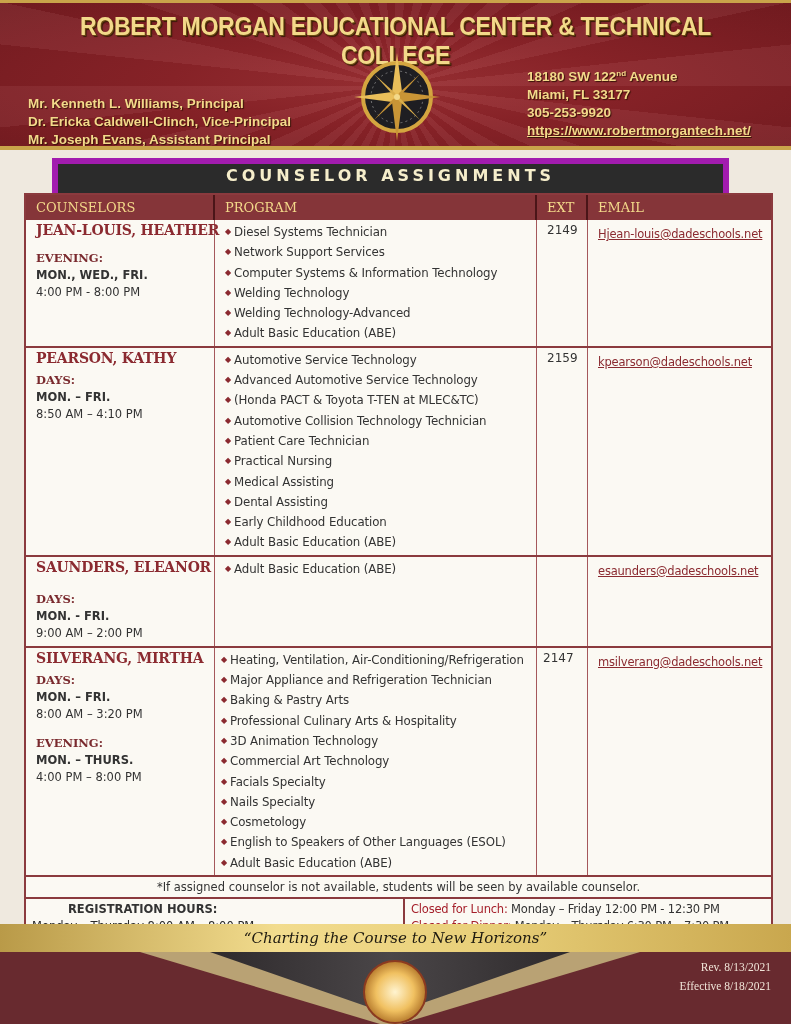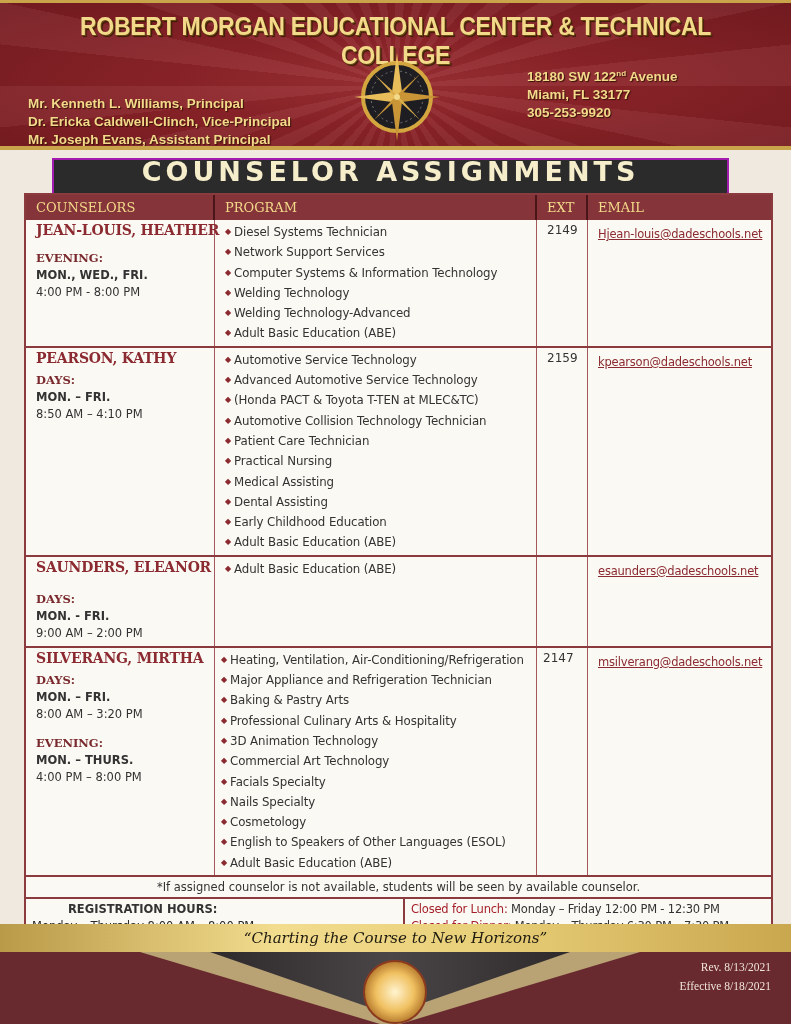--- a/index.html
+++ b/index.html
@@ -44,24 +44,24 @@
     text-shadow: 1px 1px 1px #3a1208;
   }
   .address sup { font-size: 8px; vertical-align: 5px; }
   .address a { color: #f3d98a; text-decoration: underline; }
   .compass-seal {
     position: absolute; left: 352px; top: 42px; width: 90px; height: 100px;
   }
   
   .title-bar {
     position: absolute; left: 52px; top: 158px; width: 677px; height: 44px;
-    background: #2b2b2b; border: 2px solid #a21caf;
+    background: #2b2b2b; border: 6px solid #a21caf;
     text-align: center;
     font-family: "DejaVu Sans", sans-serif; font-weight: bold;
-    font-size: 27px; letter-spacing: 4px; line-height: 24px;
+    font-size: 16px; letter-spacing: 4px; line-height: 24px;
     color: #f6eecb;
   }
   
   .table {
     position: absolute; left: 24px; top: 193px; width: 749px;
     border: 2px solid #8b3a3e; background: rgba(255,253,250,0.75);
   }
   .thead {
     display: flex; height: 25px; background: #853539; color: #f3d98a;
     font-family: "DejaVu Serif", serif; font-weight: normal; font-size: 13px;
@@ -160,20 +160,21 @@
     <polygon points="68,29 47,48 45,52 49,50" fill="#c99536"></polygon>
     <polygon points="22,75 43,56 45,52 41,54" fill="#c99536"></polygon>
     <polygon points="68,75 47,56 45,52 49,54" fill="#d9ad4a"></polygon>
     <circle cx="45" cy="52" r="3" fill="#f3d98a"></circle>
   </svg>
 
   <div class="address">
     <div><span>18180 SW 122</span><sup>nd</sup><span> Avenue</span></div>
     <div>Miami, FL 33177</div>
     <div>305-253-9920</div>
+    <div><a>https://www.robertmorgantech.net/</a></div>
   </div>
 </div>
 
 <div class="title-bar">COUNSELOR ASSIGNMENTS</div>
 
 <div class="table">
   <div class="thead">
     <div class="c1">COUNSELORS</div>
     <div class="c2">PROGRAM</div>
     <div class="c3">EXT</div>

